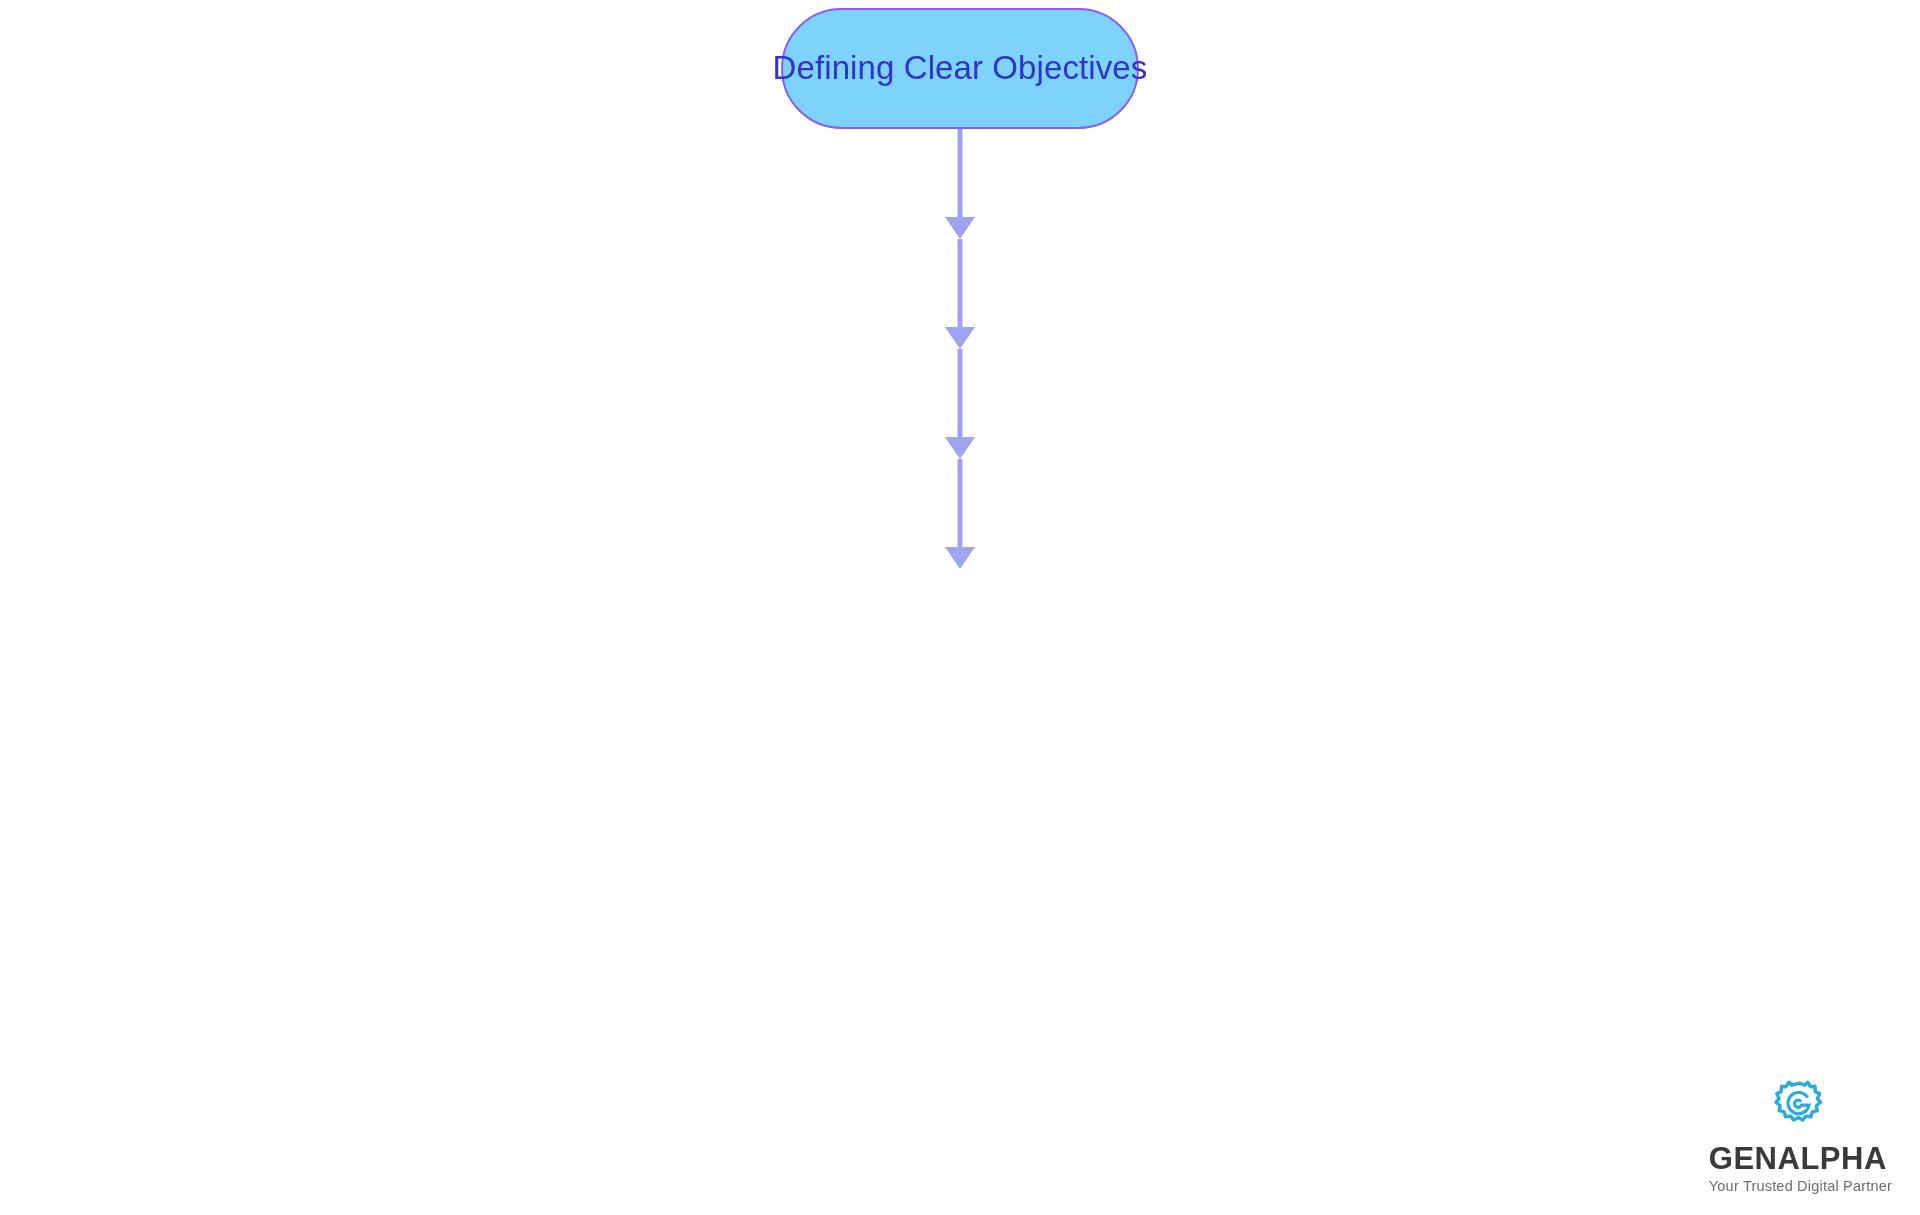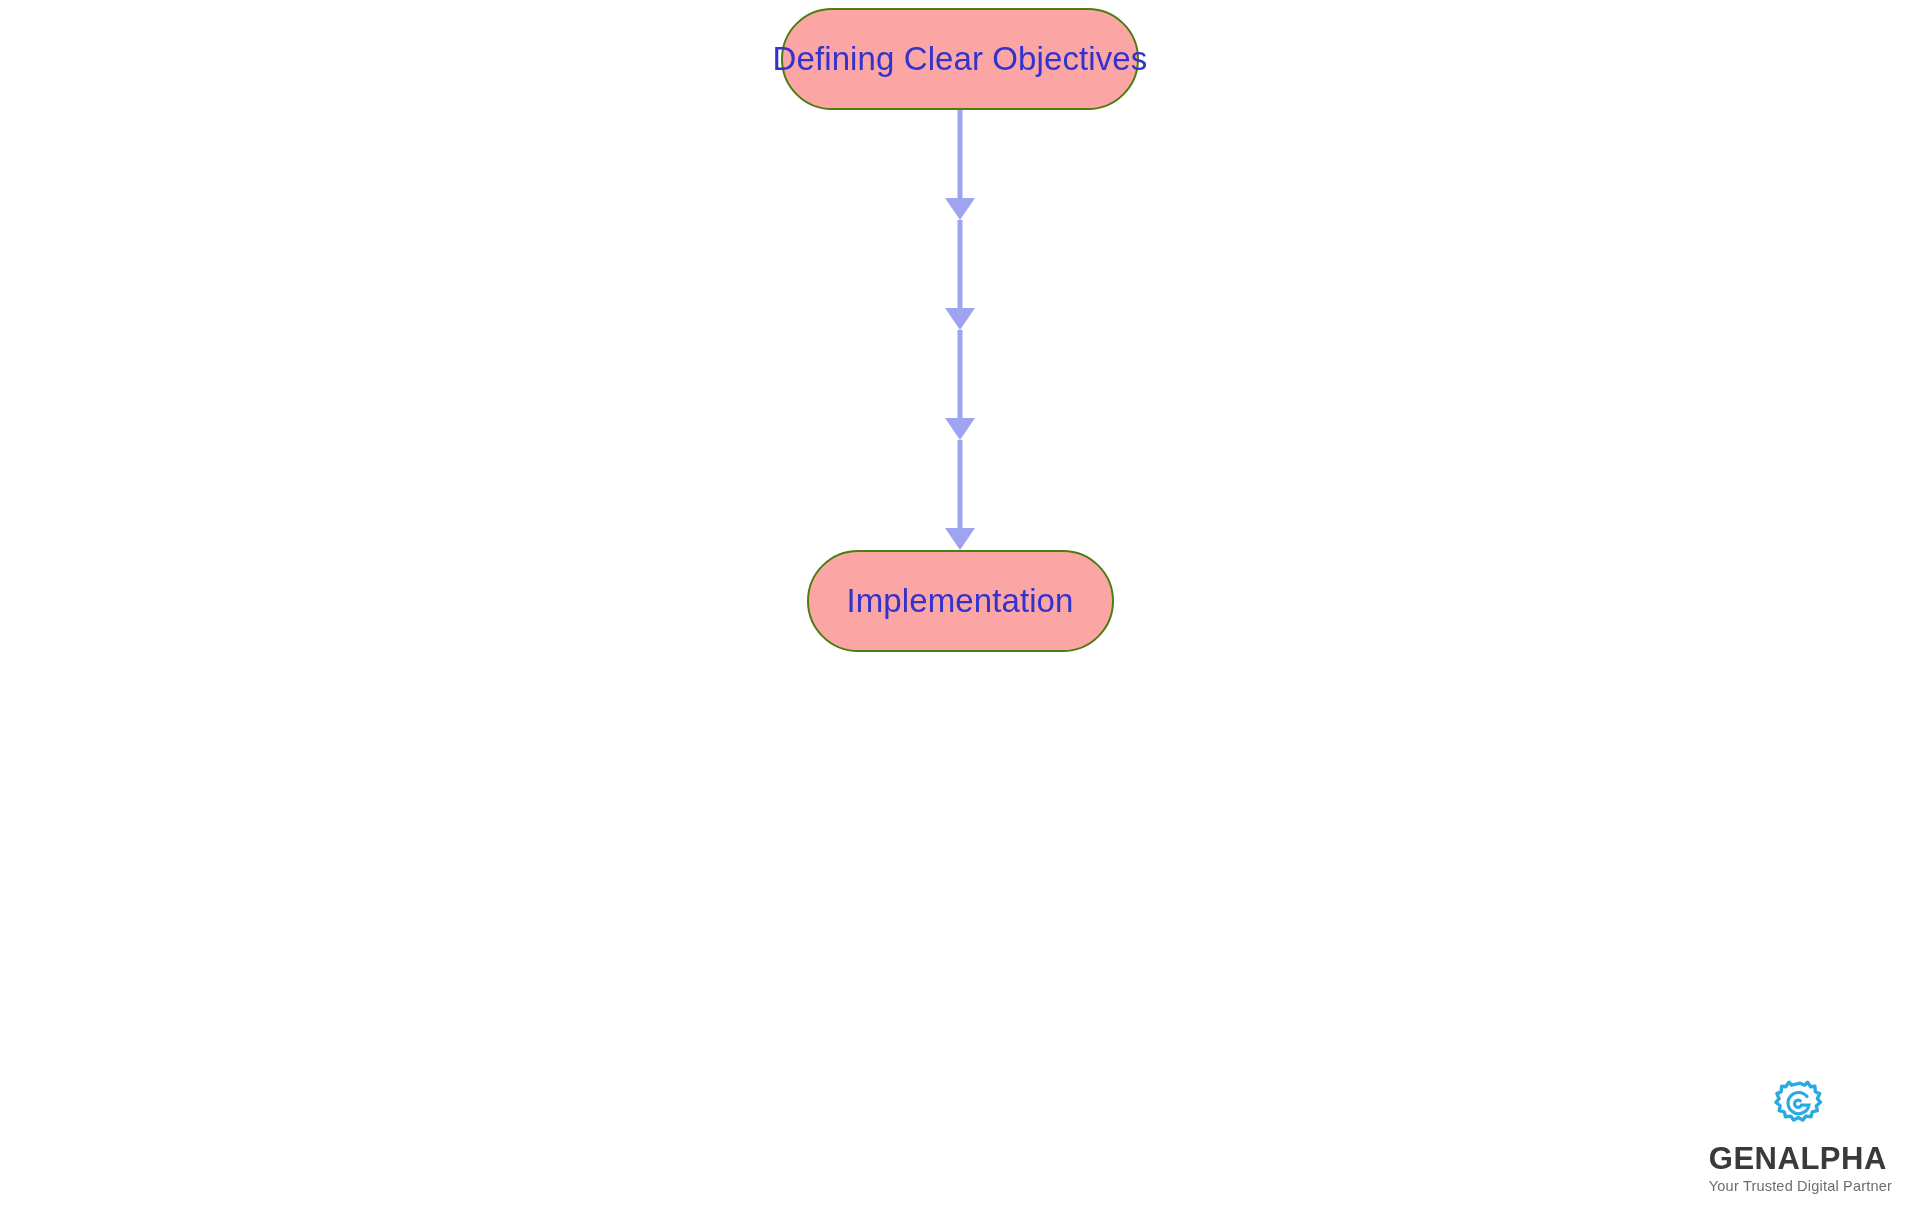--- a/index.html
+++ b/index.html
@@ -28,24 +28,24 @@
     left: 0;
     top: 0;
     width: 1920px;
     display: flex;
     flex-direction: column;
     align-items: center;
   }
 
   .node {
     box-sizing: border-box;
-    height: 102px;
+    height: 121px;
     border-radius: 61px;
-    background: #fca5a5;
-    border: 2px solid #4d7c0f;
+    background: #7dd3fc;
+    border: 2px solid #8b5cf6;
     display: flex;
     align-items: center;
     justify-content: center;
     padding: 0 34px;
   }
 
   .node-label {
     font-size: 33px;
     line-height: 1.1;
     color: #3232cc;
@@ -141,23 +141,20 @@
       <div class="stem"></div>
       <div class="head"></div>
     </div>
 
 
     <div class="connector">
       <div class="stem"></div>
       <div class="head"></div>
     </div>
 
-    <div class="node" style="width:307px;">
-      <span class="node-label">Implementation</span>
-    </div>
 
   </div>
 </div>
 
 <div id="brand-logo">
   <span class="gear-wrap">
     <svg viewBox="0 0 52 52" width="52" height="52" aria-hidden="true">
       <g fill="none" stroke="#29abe2" stroke-width="3.4" stroke-linejoin="round" stroke-linecap="round">
         <path d="M26 4.2
                  l4.6 2.0 3.0 -3.0 3.1 4.6 4.2 -0.6 0.4 5.5 4.3 1.9 -2.2 5.0 3.1 3.7 -4.1 3.4 0.9 4.9 -5.0 1.3 -1.3 4.8 -5.2 -0.6 -3.1 4.0 -4.4 -2.6 -4.5 2.6 -3.1 -4.0 -5.2 0.6 -1.3 -4.8 -5.0 -1.3 0.9 -4.9 -4.1 -3.4 3.1 -3.7 -2.2 -5.0 4.3 -1.9 0.4 -5.5 4.2 0.6 3.1 -4.6 3.0 3.0 Z"></path>

